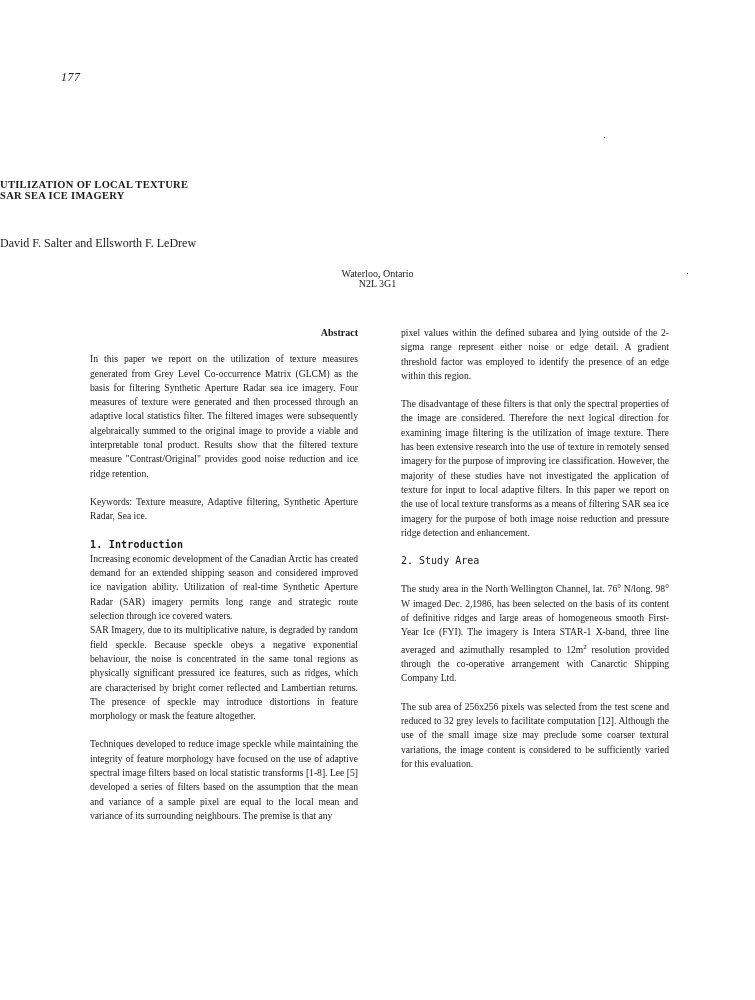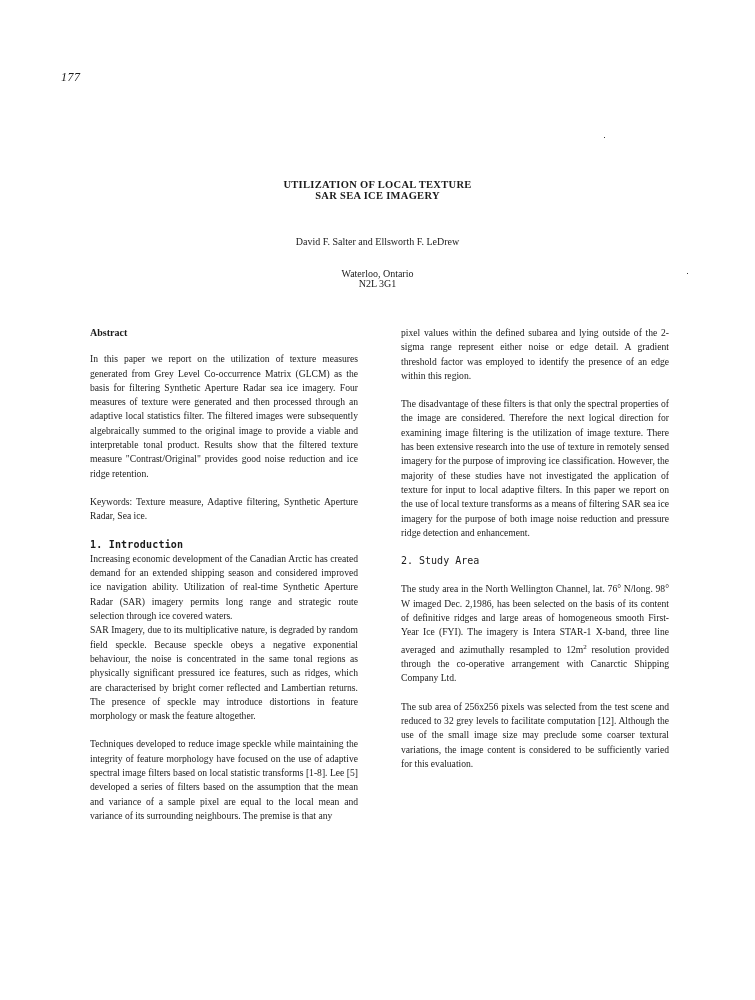--- a/index.html
+++ b/index.html
@@ -1,25 +1,25 @@
 <!DOCTYPE html>
 <html><head>
 <meta charset="utf-8">
 <style>
   html, body { margin: 0; padding: 0; background: #ffffff; }
   body { width: 755px; height: 1000px; position: relative; overflow: hidden; color: #1a1a1a; font-family: "Liberation Serif", "DejaVu Serif", serif; }
   .page-number { position: absolute; left: 61px; top: 70px; font-size: 12px; font-style: italic; letter-spacing: 0.5px; }
-  .title { position: absolute; left: 0; width: 755px; top: 180px; text-align: center; font-weight: bold; font-size: 10.5px; line-height: 10.5px; letter-spacing: 0.3px; }
-  .authors { position: absolute; left: 0; width: 755px; top: 236px; text-align: center; font-size: 10px; }
+  .title { position: absolute; left: 0; width: 755px; top: 180px; font-weight: bold; font-size: 10.5px; line-height: 10.5px; letter-spacing: 0.3px; }
+  .authors { position: absolute; left: 0; width: 755px; top: 236px; font-size: 12px; }
   .affil { position: absolute; left: 0; width: 755px; top: 269px; text-align: center; font-size: 10px; line-height: 9.5px; }
   .col { position: absolute; width: 268px; font-size: 9.6px; line-height: 14.3px; text-align: justify; }
   .col-left { left: 90px; top: 326px; }
   .col-right { left: 401px; top: 326px; }
   .col p { margin: 0; }
-  .abstract-heading { text-align: left; font-weight: bold; font-size: 10px; margin-bottom: 12px !important; }
+  .abstract-heading { text-align: right; font-weight: bold; font-size: 10px; margin-bottom: 12px !important; }
   .gap { height: 14px; }
   .section-heading { font-weight: bold; font-size: 10px; font-family: "DejaVu Sans Mono", monospace; letter-spacing: 0.2px; }
   .section-heading-r { font-size: 10px; font-family: "DejaVu Sans Mono", monospace; }
   sup { font-size: 7px; }
   .speck { position: absolute; width: 1px; height: 1px; background: #333; }
 </style>
 </head>
 <body>
 
 <div class="page-number">177</div>

